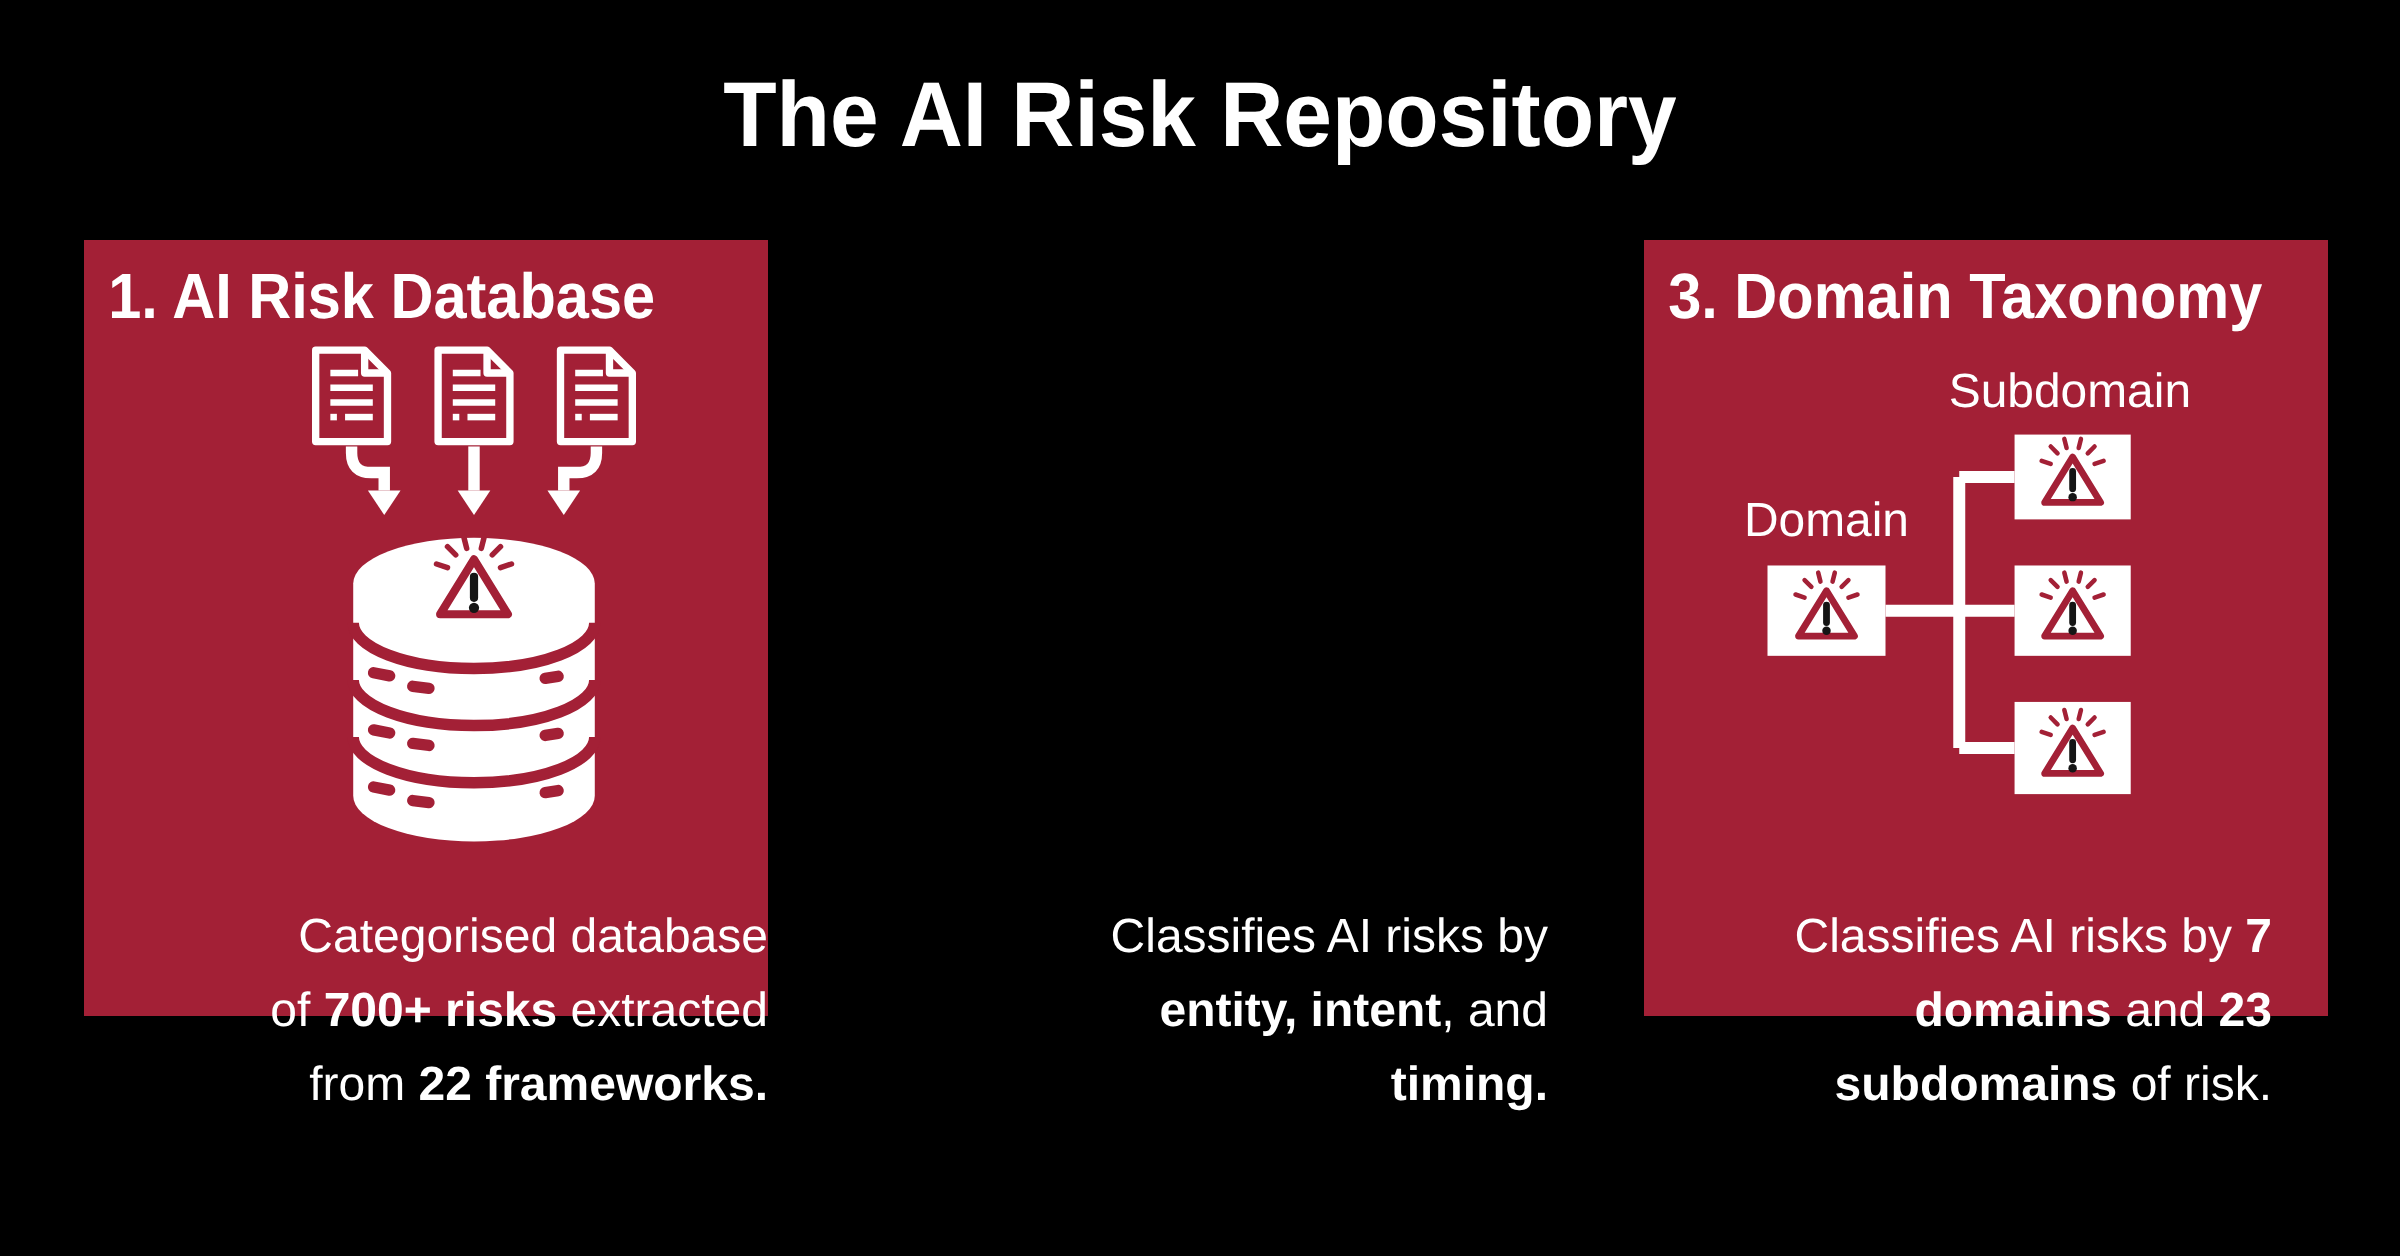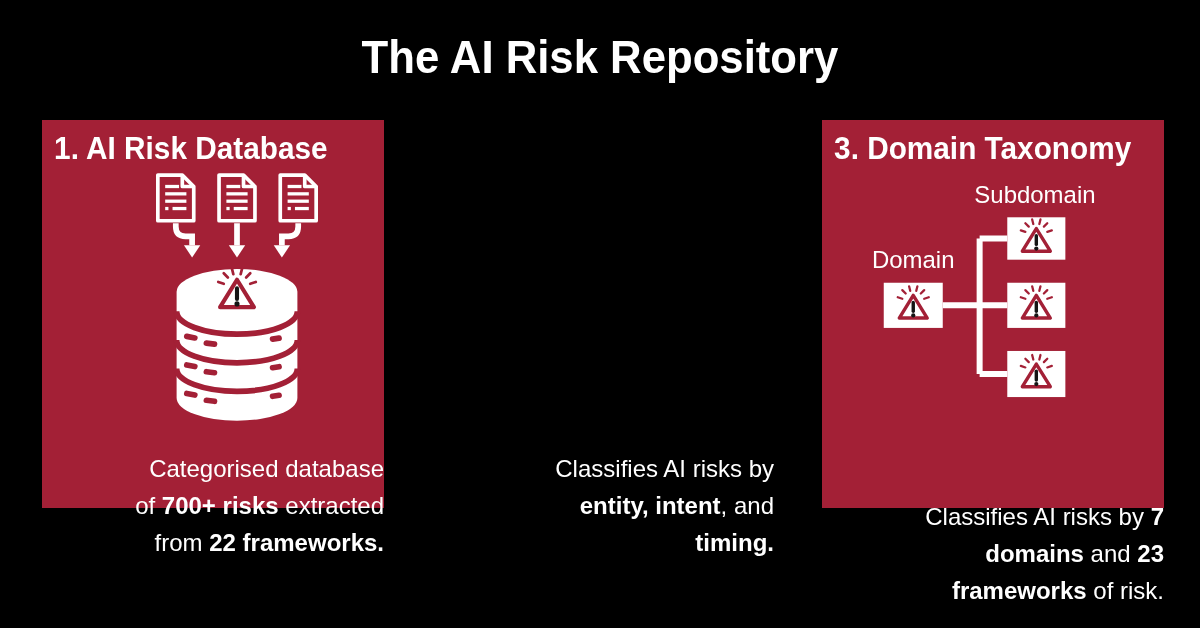--- a/index.html
+++ b/index.html
@@ -38,21 +38,21 @@
   }
   .icon-wrap{display:flex;justify-content:center;padding-left:47px;}
   .caption{
     position:absolute;top:450px;width:342px;margin:0;
     color:var(--white);text-align:right;
     font-size:24px;line-height:37px;font-weight:normal;
   }
   .caption b{font-weight:bold;}
   .cap1{left:42px;}
   .cap2{left:432px;}
-  .cap3{left:822px;margin-top:48px;}
+  .cap3{left:794px;}
 
   
   .doc{stroke:var(--white);stroke-width:4.5;fill:none;stroke-linejoin:round;}
   .docline{stroke:var(--white);stroke-width:4;fill:none;}
   .arrow{stroke:var(--white);stroke-width:7;fill:none;}
   .ah{fill:var(--white);}
   .cyl{fill:var(--white);}
   .gap{stroke:var(--red);stroke-width:7;fill:none;}
   .dash{fill:var(--red);}
   .tri-red{fill:var(--white);stroke:var(--red);stroke-width:4.5;stroke-linejoin:round;}
@@ -183,15 +183,15 @@
         <g>
           <rect class="tbox" x="150" y="187" width="63" height="50"></rect>
           <use href="#alert" transform="translate(181.5,213.5) scale(0.82)"></use>
         </g>
       </svg>
     </div>
   </section>
 
   <p class="caption cap1"><span>Categorised database</span><br><span>of </span><b>700+ risks</b><span> extracted</span><br><span>from </span><b>22 frameworks.</b></p>
   <p class="caption cap2"><span>Classifies AI risks by</span><br><b>entity, intent</b><span>, and</span><br><b>timing.</b></p>
-  <p class="caption cap3"><span>Classifies AI risks by </span><b>7</b><br><b>domains</b><span> and </span><b>23</b><br><b>frameworks</b><span> of risk.</span></p>
+  <p class="caption cap3"><span>Classifies AI risks by </span><b>7</b><br><b>domains</b><span> and </span><b>23</b><br><b>subdomains</b><span> of risk.</span></p>
 
 </div>
 
 </body></html>

